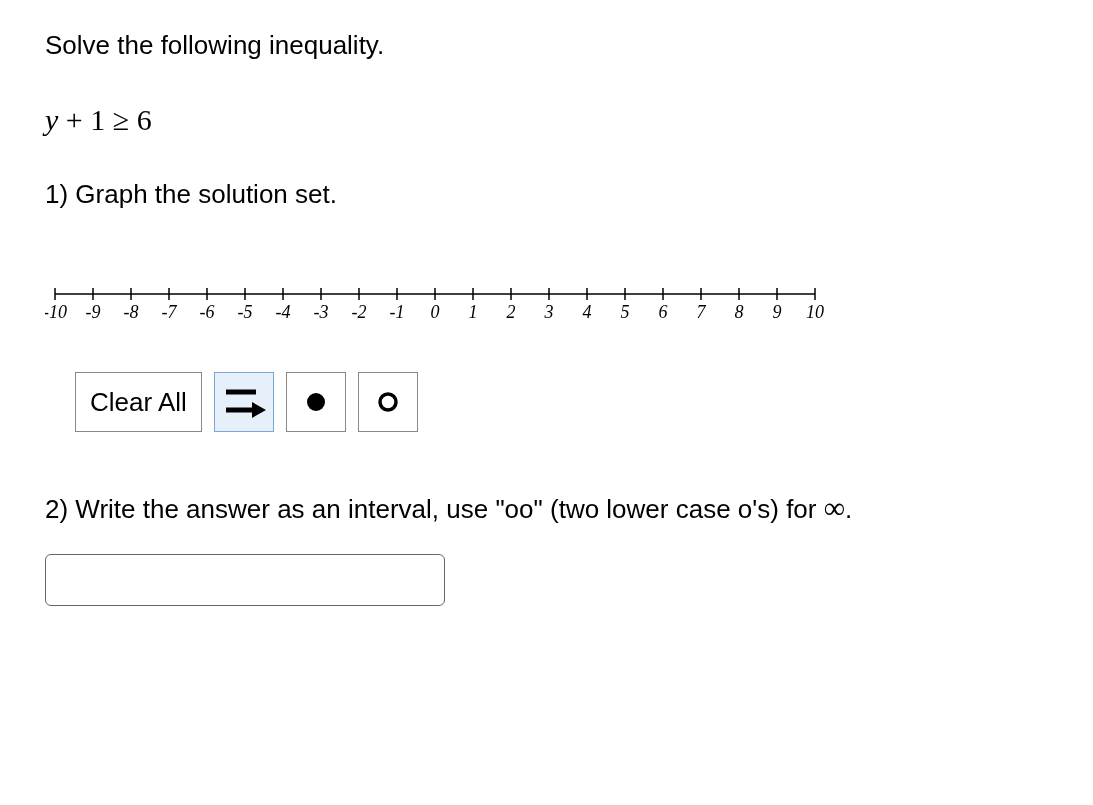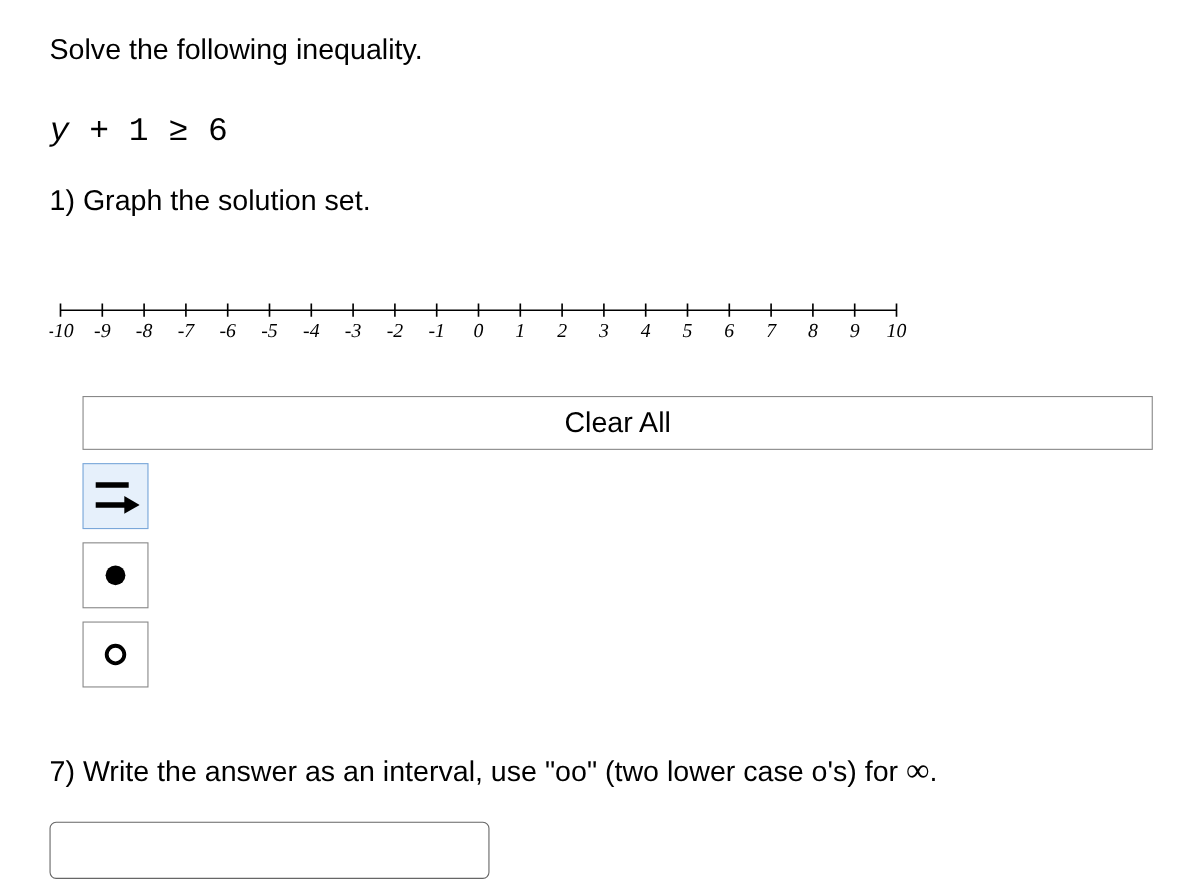--- a/index.html
+++ b/index.html
@@ -7,36 +7,35 @@
     margin: 0;
     padding: 30px 45px;
     font-family: "Trebuchet MS", "Lucida Grande", Verdana, sans-serif;
     font-size: 26px;
     color: #000;
     background: #fff;
     width: 1093px;
   }
   .prompt { margin-bottom: 42px; }
   .equation {
-    font-family: Liberation Mono, monospace;
+    font-family: Liberation Serif, serif;
     font-style: italic;
     font-size: 30px;
-    margin-bottom: 30px;
+    margin-bottom: 42px;
   }
   .equation .op { font-style: normal; }
   .q1 { margin-bottom: 72px; }
   .numberline-wrap { margin-bottom: 40px; text-align: center; }
   svg.nline { display: block; }
   .toolbar {
     display: flex;
     align-items: stretch;
     gap: 12px;
     margin-left: 30px;
     margin-bottom: 55px;
-    flex-direction: column;
   }
   .clear-btn {
     border: 1px solid #888;
     background: #fff;
     font-family: inherit;
     font-size: 26px;
     padding: 8px 14px;
     cursor: pointer;
   }
   .draw-label {
@@ -155,19 +154,19 @@
     </svg>
   </div>
   <div class="tool-btn">
     <svg width="22" height="22">
       <circle cx="11" cy="11" r="8" fill="none" stroke="#000" stroke-width="3.5"></circle>
     </svg>
   </div>
 </div>
 
 <div class="q2">
-  <span>7) Write the answer as an interval, use "oo" (two lower case o's) for </span><span class="infinity">∞</span><span>.</span>
+  <span>2) Write the answer as an interval, use "oo" (two lower case o's) for </span><span class="infinity">∞</span><span>.</span>
 </div>
 
 <input type="text" class="answer-input" value="" style="">
 
 
 
 
 </body></html>

